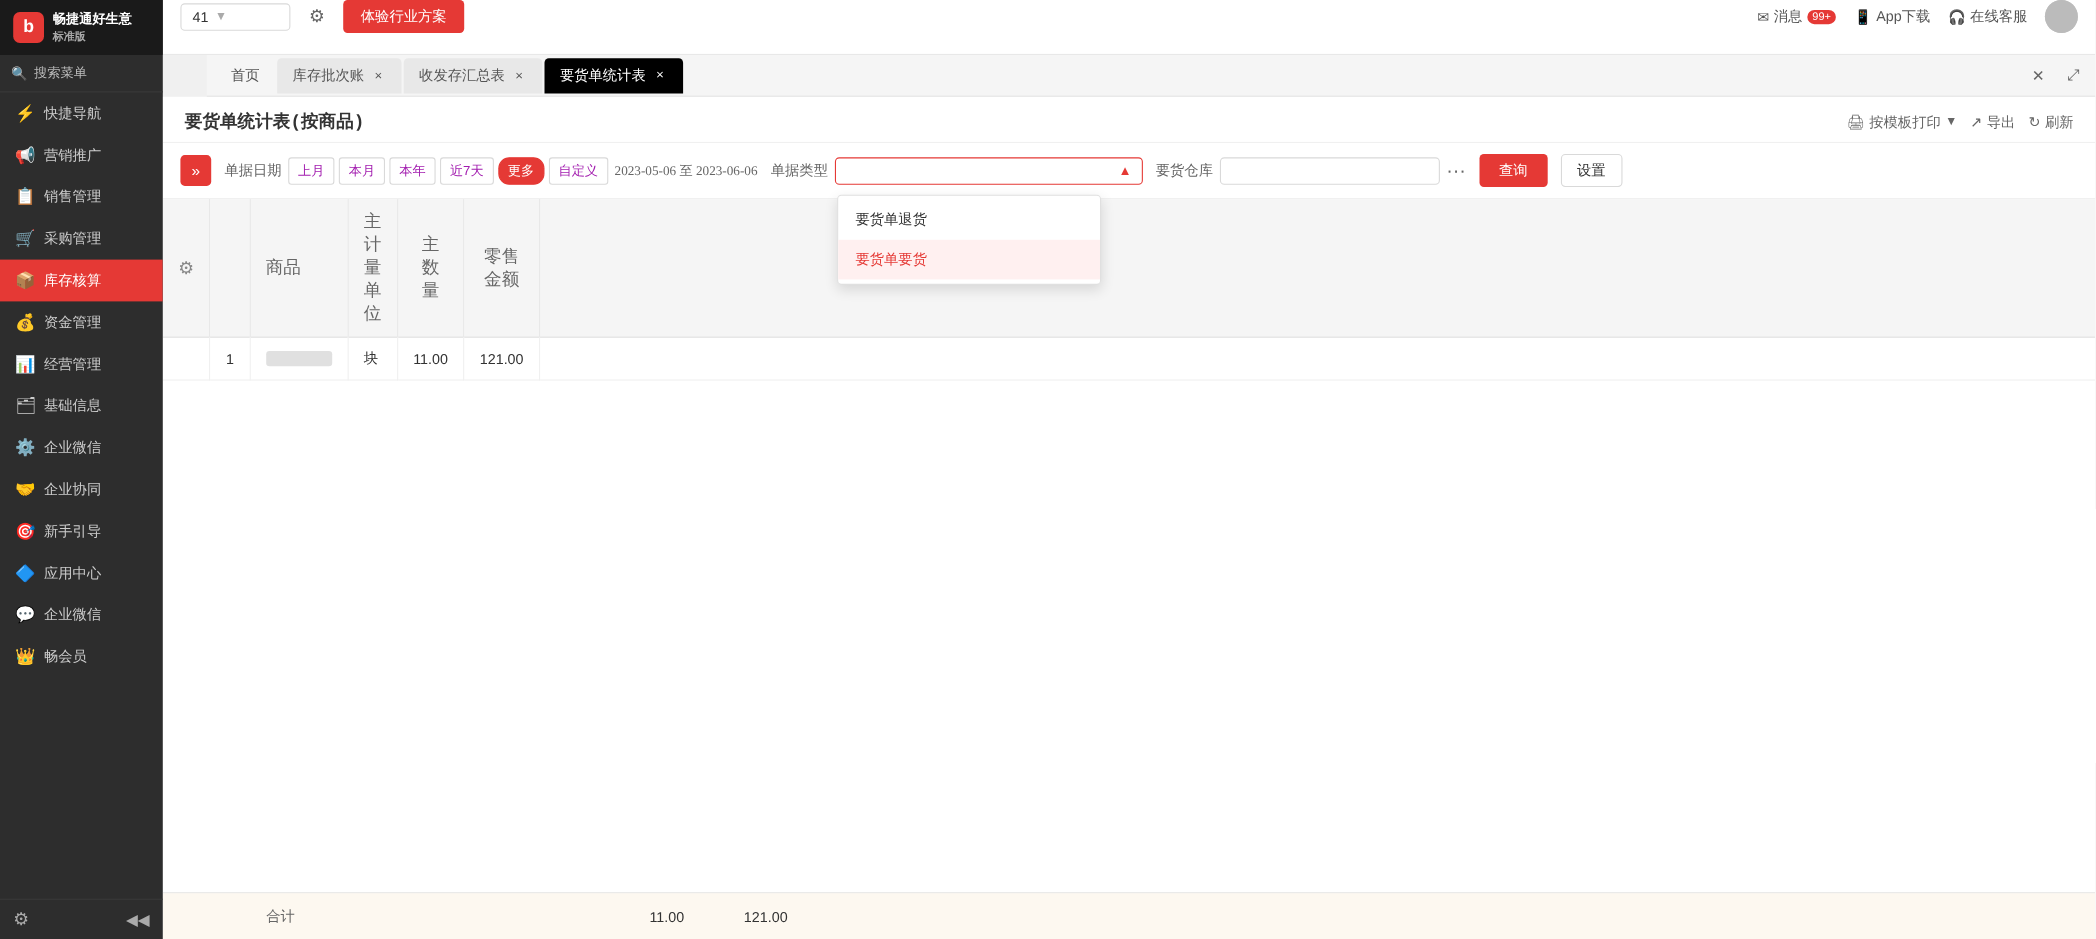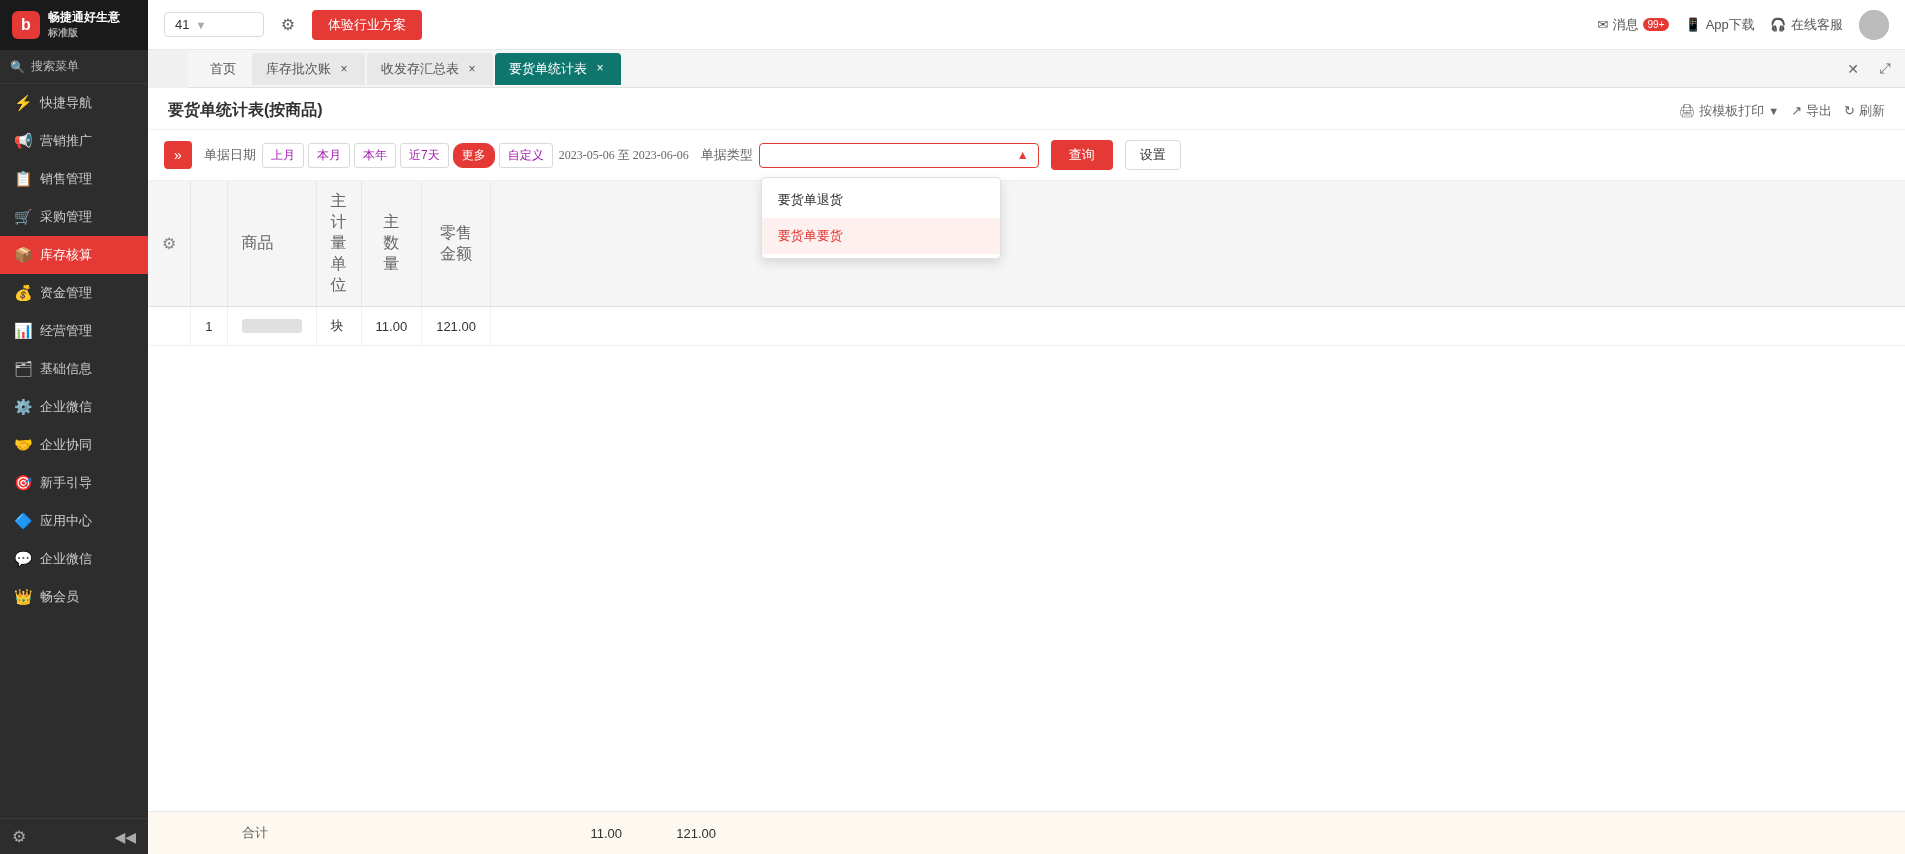--- a/index.html
+++ b/index.html
@@ -83,21 +83,21 @@
       flex-direction: column;
       height: 100%;
       overflow: hidden;
     }
 
     
     .topbar {
       background: #fff;
       height: 50px;
       display: flex;
-      align-items: center;
+      align-items: flex-start;
       padding: 0 16px;
       border-bottom: 1px solid #e8e8e8;
       justify-content: space-between;
       flex-shrink: 0;
     }
     .topbar-left {
       display: flex;
       align-items: center;
       gap: 10px;
     }
@@ -175,21 +175,21 @@
       padding: 6px 14px;
       border-radius: 4px 4px 0 0;
       cursor: pointer;
       font-size: 13px;
       color: #555;
       gap: 6px;
       background: #e8e8e8;
       height: 32px;
     }
     .tab.active {
-      background: #0f766e;
+      background: #000000;
       color: #fff;
       font-family: Liberation Mono, monospace;
     }
     .tab .tab-close {
       font-size: 12px;
       width: 14px; height: 14px;
       display: flex; align-items: center; justify-content: center;
       border-radius: 50%;
       cursor: pointer;
     }
@@ -227,20 +227,21 @@
       display: flex;
       align-items: center;
       justify-content: space-between;
       border-bottom: 1px solid #f0f0f0;
       flex-shrink: 0;
     }
     .page-title {
       font-size: 16px;
       font-weight: bold;
       color: #333;
+      font-family: Liberation Mono, monospace;
     }
     .page-header-actions {
       display: flex;
       align-items: center;
       gap: 12px;
       font-size: 13px;
       color: #666;
     }
     .page-header-btn {
       display: flex; align-items: center; gap: 4px; cursor: pointer;
@@ -613,20 +614,25 @@
         <span class="filter-label">单据类型</span>
         <input class="filter-type-input" type="text" value="" style="">
         <span class="filter-type-arrow">▲</span>
 
         <div class="dropdown-menu" style="top:34px;left:60px;width:240px;">
           <div class="dropdown-item">要货单退货</div>
           <div class="dropdown-item selected">要货单要货</div>
         </div>
       </div>
 
+      <div class="filter-warehouse-group">
+        <span class="filter-label">要货仓库</span>
+        <input class="filter-warehouse-input" type="text" value="" style="">
+        <span class="filter-more-btn">···</span>
+      </div>
 
       <button class="filter-query-btn">查询</button>
       <button class="filter-set-btn">设置</button>
     </div>
 
     <div class="table-area">
       <table class="data-table">
         <thead>
           <tr>
             <th class="settings-col">

